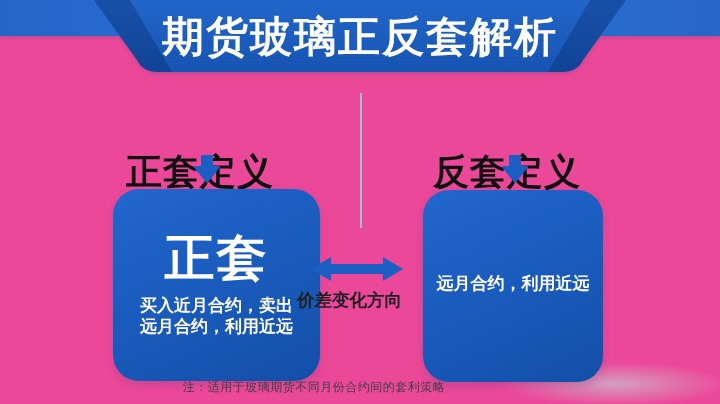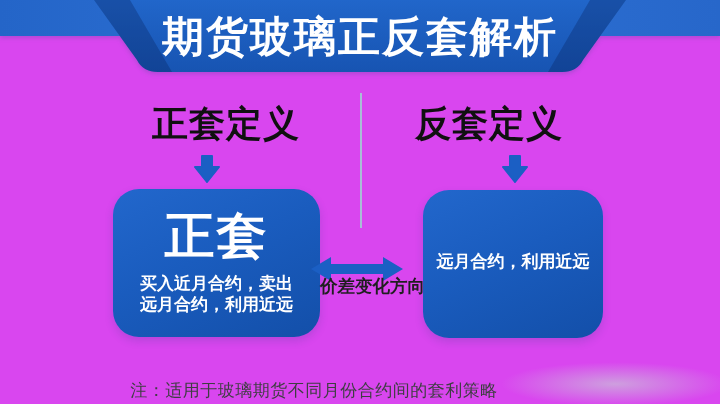--- a/index.html
+++ b/index.html
@@ -2,21 +2,21 @@
 <html><head>
 <meta charset="utf-8">
 <style>
   html, body {
     margin: 0; padding: 0;
     font-family: "Liberation Sans", "DejaVu Sans", sans-serif;
   }
   .stage {
     position: relative;
     width: 720px; height: 404px;
-    background: #d946ef;
+    background: #ec4899;
     overflow: hidden;
   }
   .bg-smudge {
     position: absolute;
     left: 500px; top: 362px;
     width: 230px; height: 44px;
     background: radial-gradient(ellipse at center, rgba(200,206,214,0.65) 0%, rgba(200,206,214,0) 70%);
     border-radius: 50%;
   }
   .header-svg {
@@ -40,31 +40,31 @@
     background: #a9bdd6;
   }
   .col-heading {
     position: absolute; top: 100px;
     width: 220px;
     text-align: center;
     font-size: 36px; font-weight: 800;
     letter-spacing: 1px;
     color: #101010;
   }
-  .heading-left  { left: 116px; }
-  .heading-right { left: 379px; }
+  .heading-left  { left: 90px; margin-top: 48px; }
+  .heading-right { left: 397px; margin-top: 48px; }
   .down-arrow {
     position: absolute; top: 155px;
     width: 26px; height: 28px;
   }
   .down-arrow-left  { left: 194px; }
   .down-arrow-right { left: 502px; }
   .def-card {
     position: absolute; top: 189px;
-    height: 148px;
+    height: 192px;
     border-radius: 26px;
     background: linear-gradient(155deg, #2267cc 0%, #1a5cbe 45%, #134fa9 100%);
     box-shadow: 0 4px 8px rgba(30,60,120,0.18);
     display: flex; flex-direction: column;
     align-items: center; justify-content: center;
     color: #ffffff;
     box-sizing: border-box;
     padding: 4px 6px 8px 6px;
   }
   .card-left  { left: 113px; width: 207px; }
@@ -80,32 +80,32 @@
     font-size: 17px; font-weight: 600;
     line-height: 21.5px;
     text-align: center;
     white-space: nowrap;
   }
   .double-arrow {
     position: absolute; left: 311px; top: 256px;
     width: 92px; height: 26px;
   }
   .arrow-label {
-    position: absolute; left: 297px; top: 274px;
+    position: absolute; left: 297px; top: 288px;
     width: 128px;
-    text-align: right;
+    text-align: left;
     font-size: 17.5px; font-weight: 600;
     color: #1f1f1f;
     white-space: nowrap;
   }
   .footnote {
     position: absolute; left: 0; top: 379px;
     width: 628px;
     text-align: center;
-    font-size: 17px;
+    font-size: 12px;
     color: #3e3e42;
     letter-spacing: 0.5px;
   }
 </style>
 </head>
 <body>
 
 <div class="stage">
 
   <div class="bg-smudge"></div>

